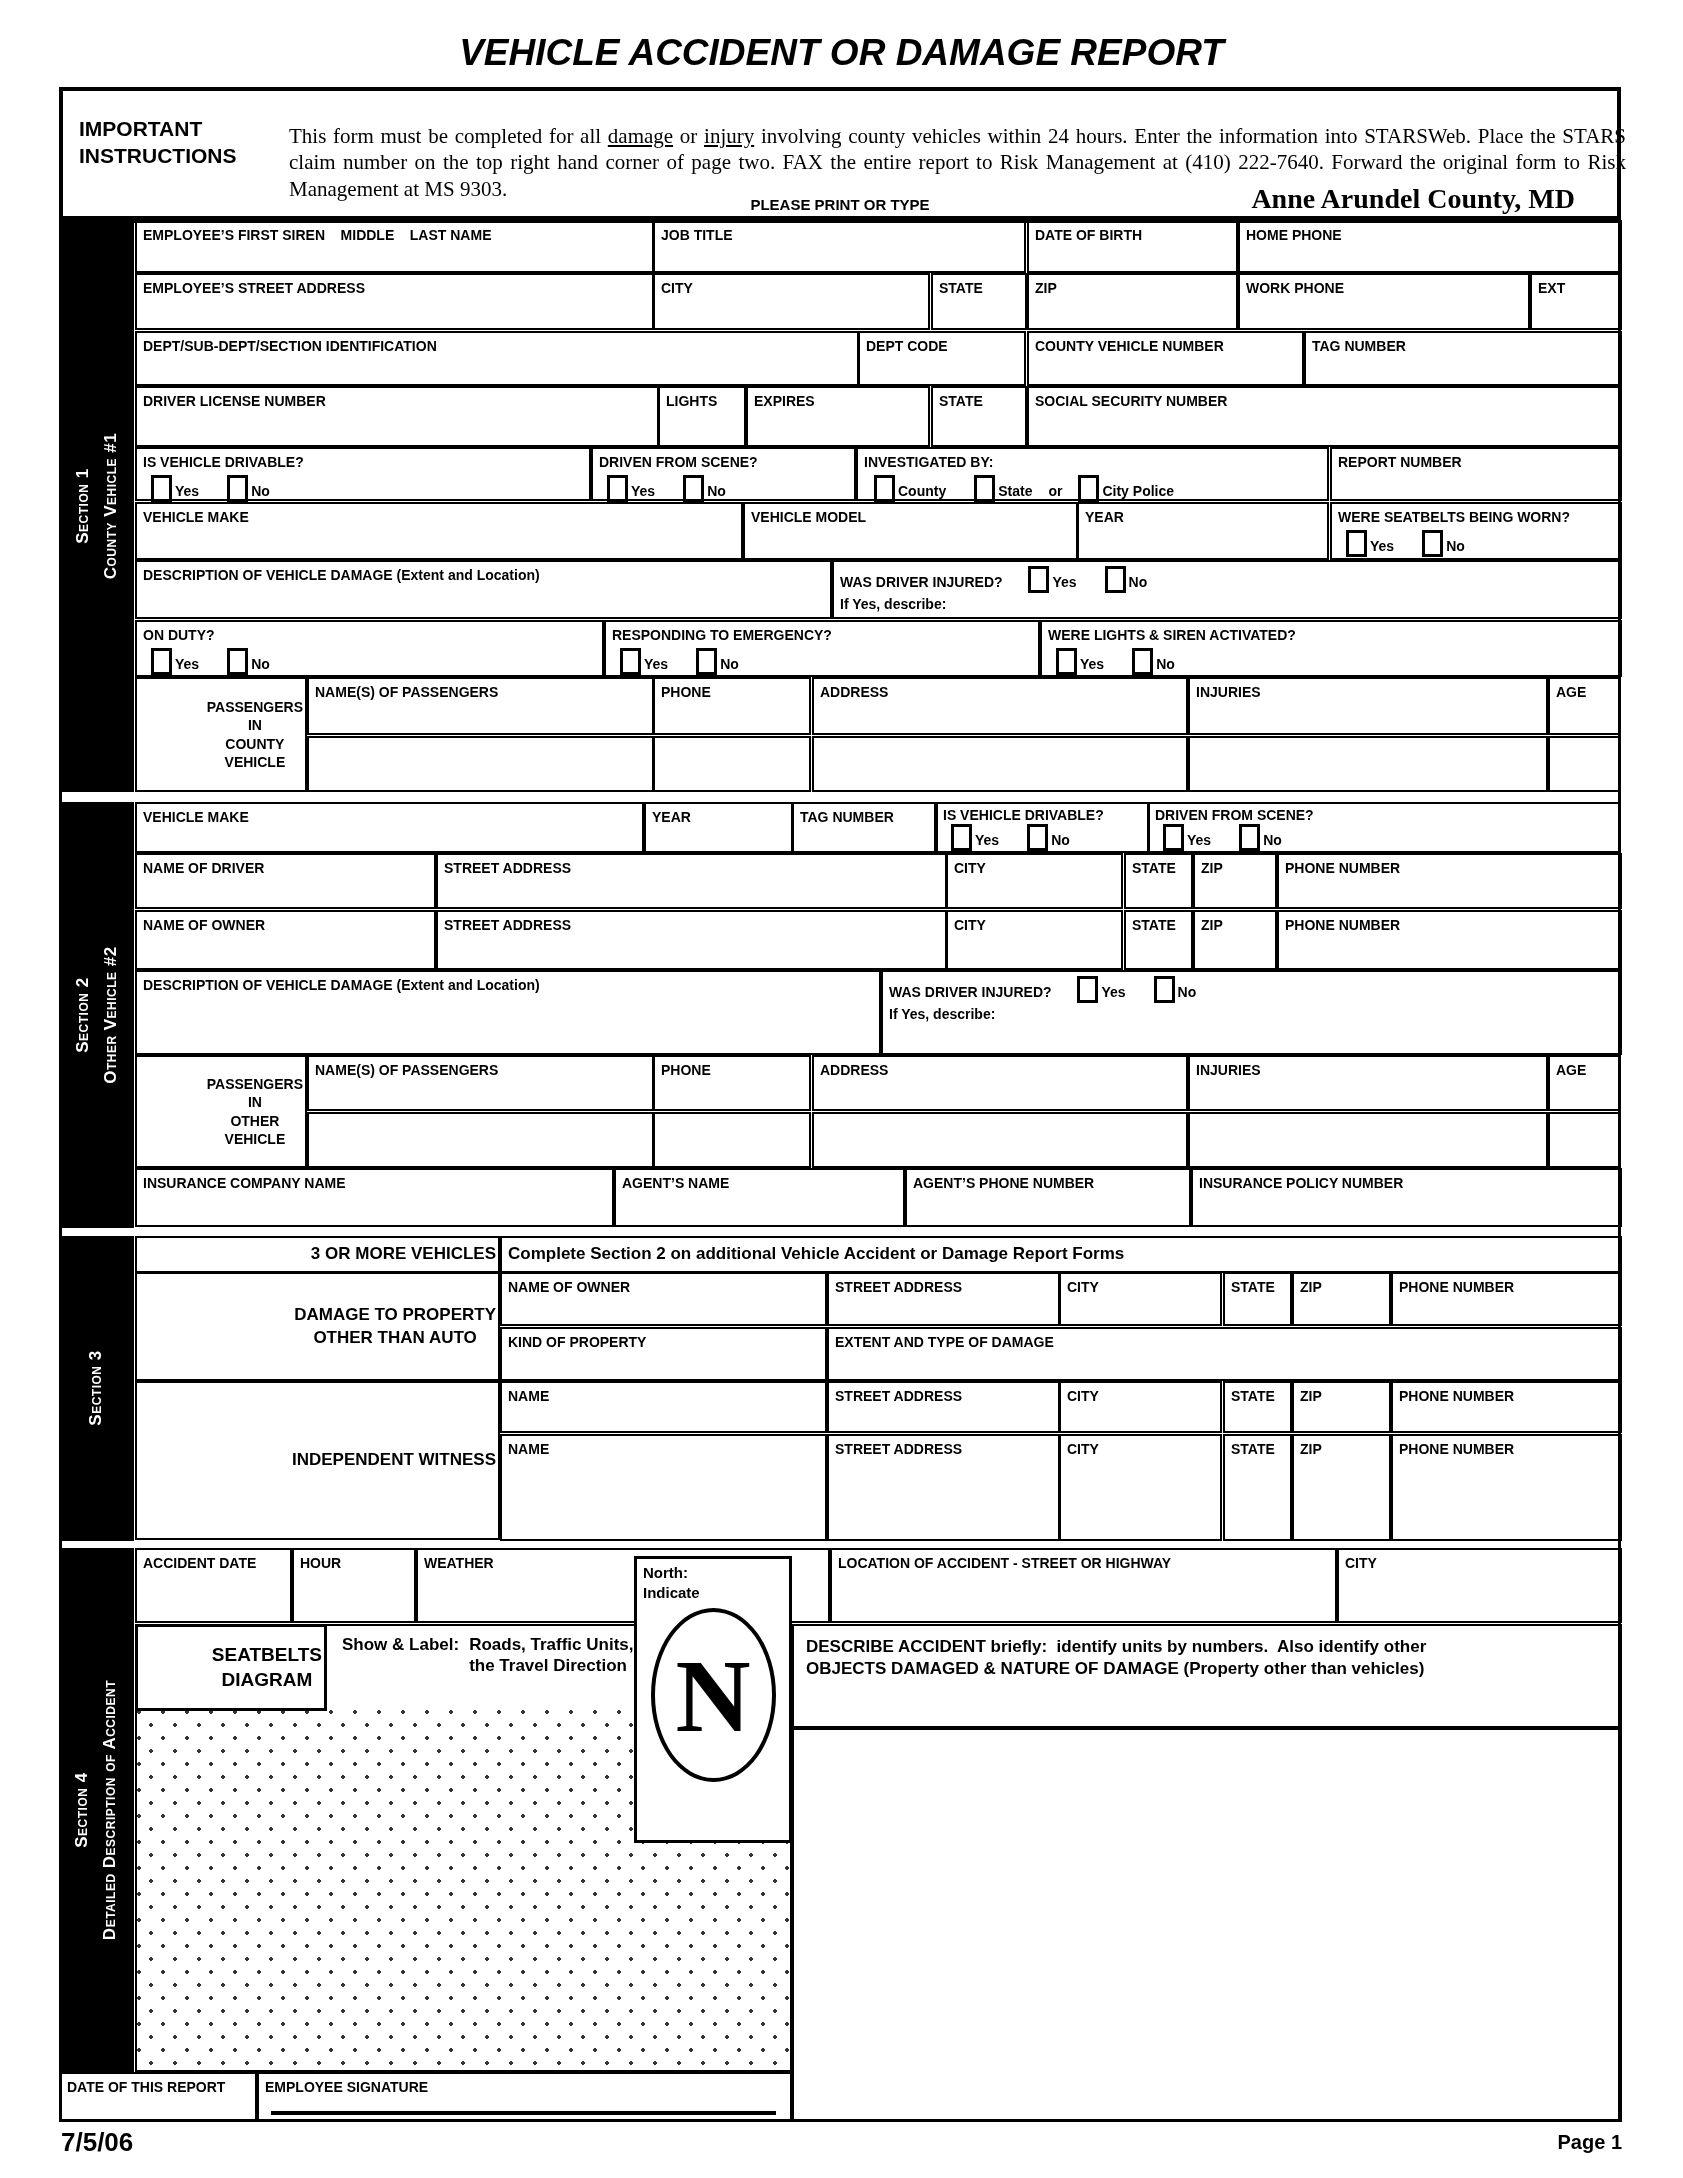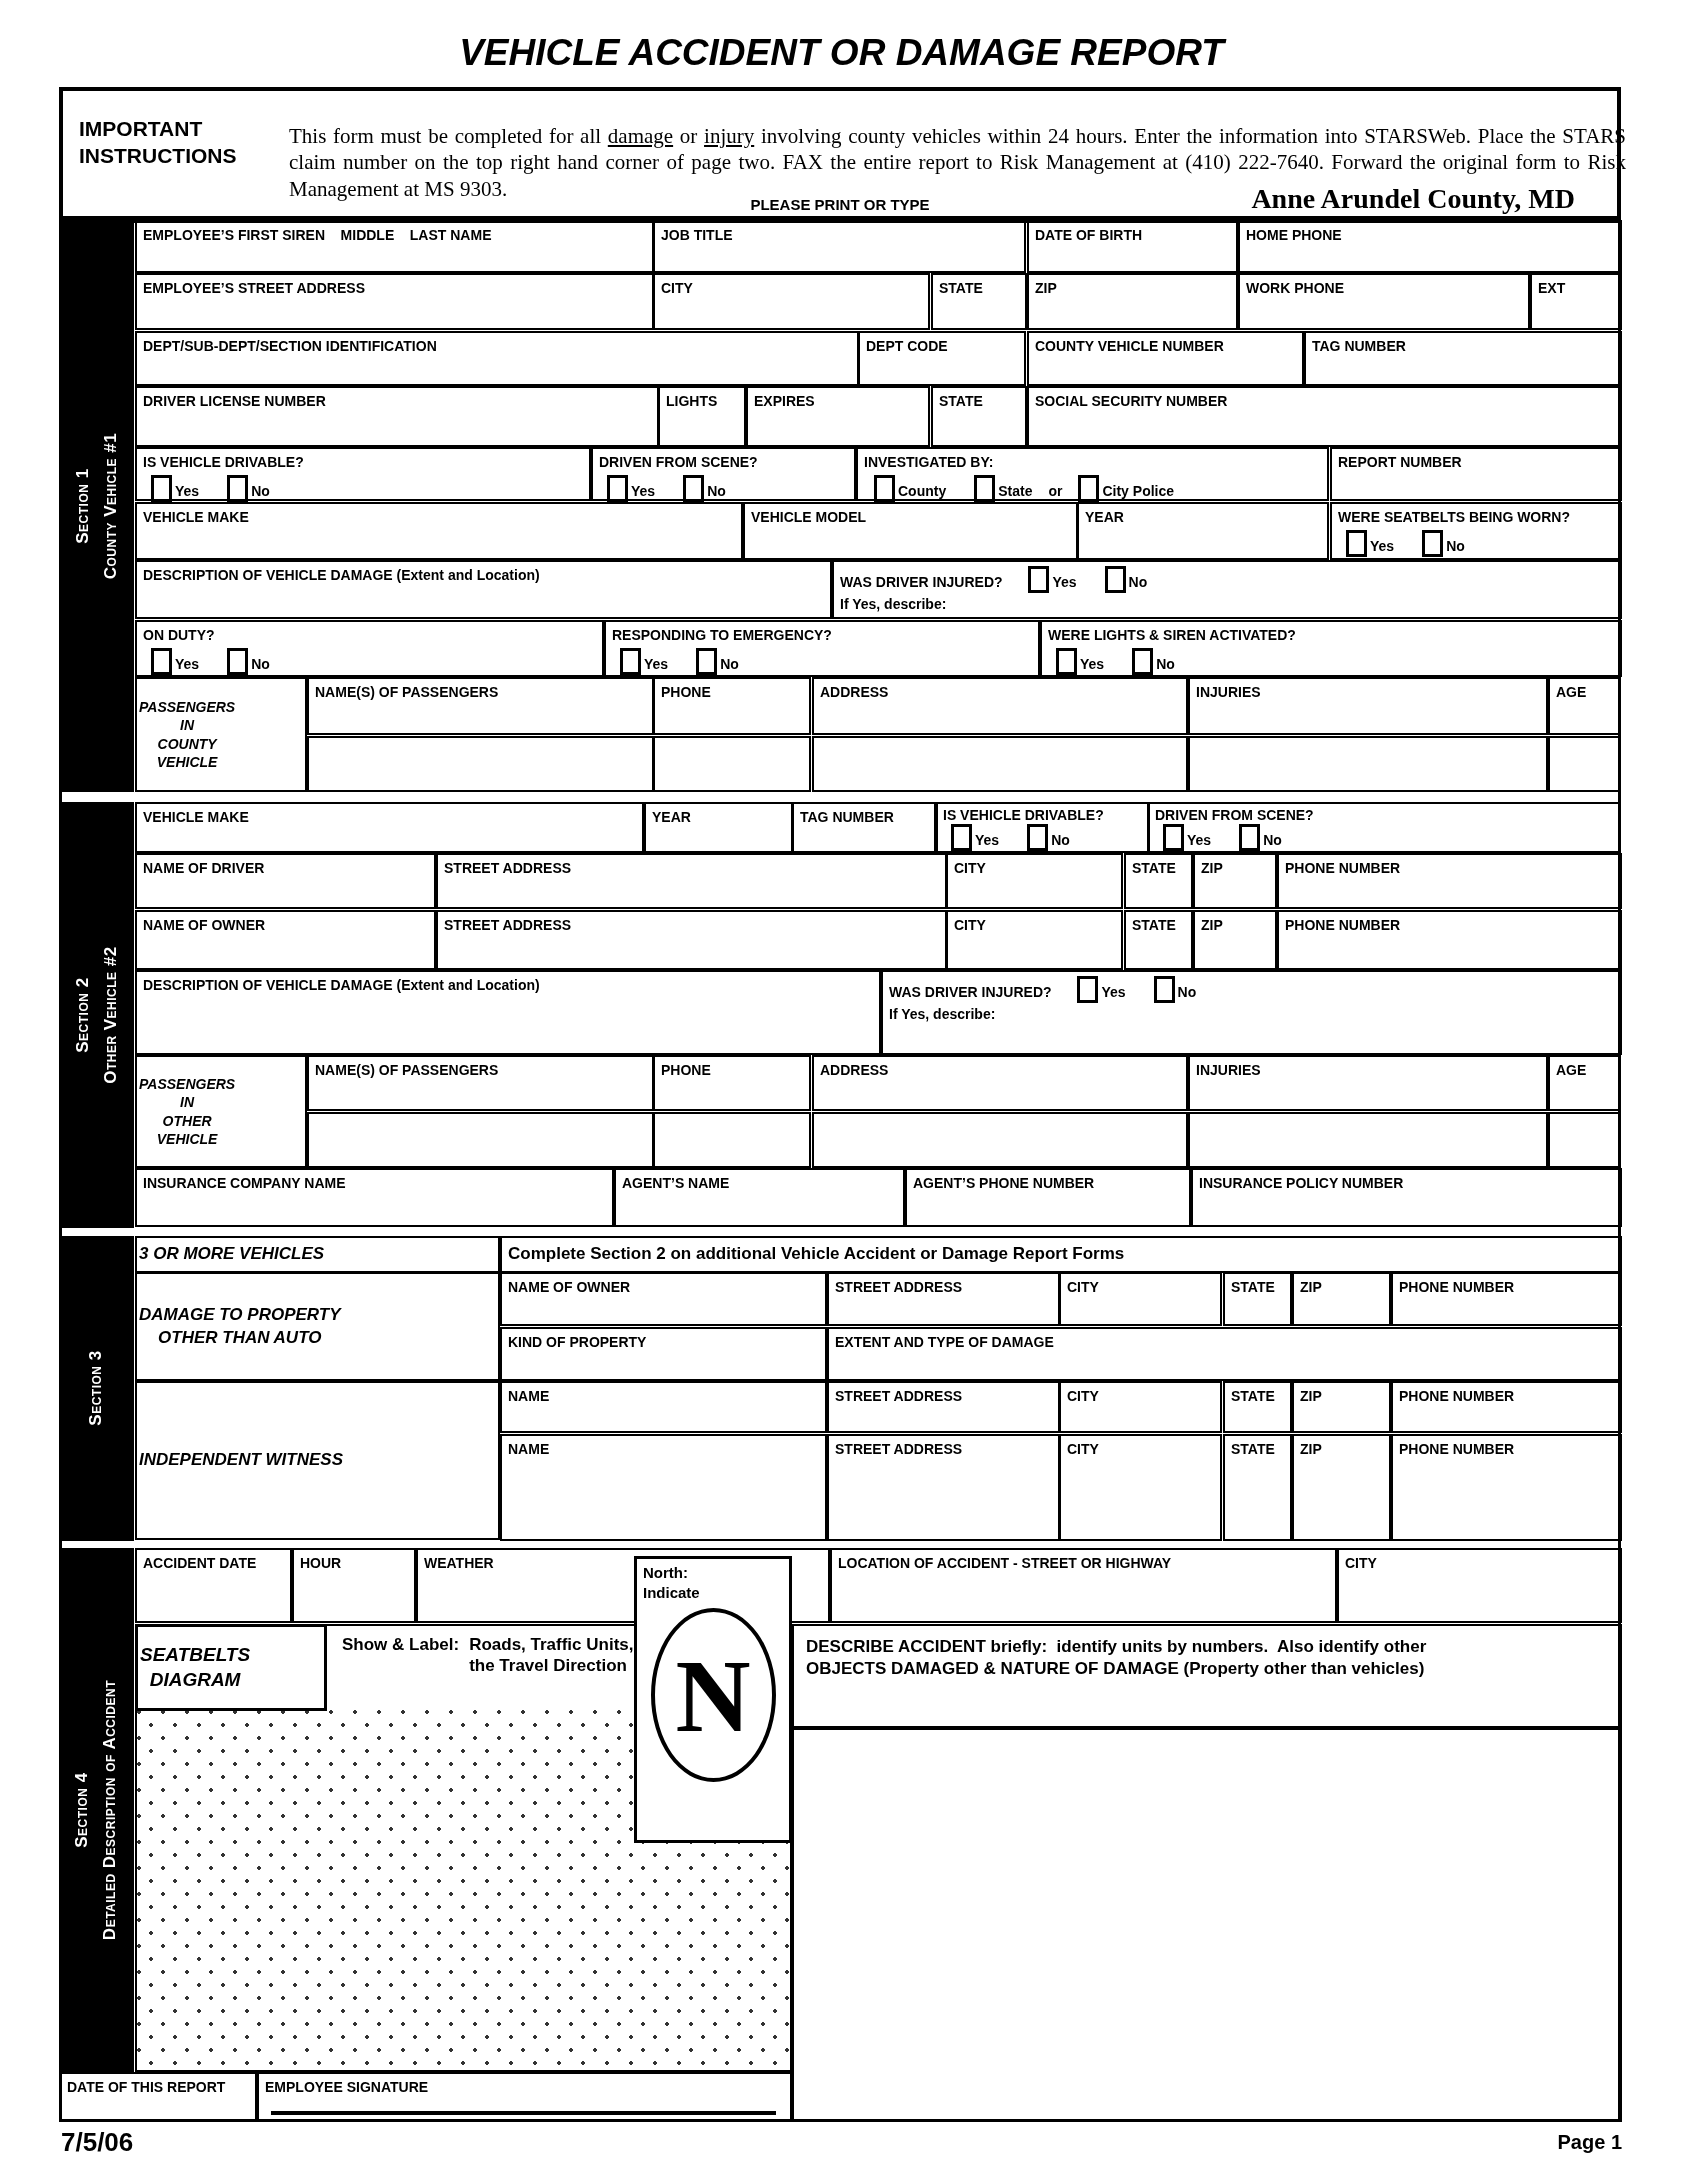--- a/index.html
+++ b/index.html
@@ -10,21 +10,21 @@
   .instrHead{left:16px;top:24px;width:183px;font:bold 21px/1.3 "Liberation Sans",sans-serif;}
   .instrBody{left:226px;top:8px;width:1337px;font:21px/1.25 "Liberation Serif",serif;text-align:justify;margin-top:24px;}
   .u{text-decoration:underline;}
   .printType{left:0;right:0;bottom:3px;text-align:center;font:bold 15px "Liberation Sans",sans-serif;}
   .county{right:42px;bottom:1px;font:bold 28px "Liberation Serif",serif;}
   .frame{left:59px;top:220px;width:1562px;height:1902px;border:3px solid #000;pointer-events:none;}
   .sb{background:#000;display:flex;align-items:center;justify-content:center;overflow:visible;}
   .sbt{flex:none;transform:rotate(-90deg);color:#fff;font-weight:bold;font-size:17px;line-height:1.65;text-align:center;white-space:pre-line;font-variant:small-caps;letter-spacing:0.5px;}
   .cell{position:absolute;box-sizing:border-box;border:2px solid #000;background:#fff;padding:4px 6px;font:bold 14px/1.3 "Liberation Sans",sans-serif;}
   .lbl{white-space:pre-wrap;}
-  .ctr{display:flex;align-items:center;justify-content:flex-start;text-align:center;padding:2px;font-style:italic;}
+  .ctr{display:flex;align-items:center;justify-content:flex-end;text-align:center;padding:2px;}
   .big{font-size:17px;}
   .cbrow{margin-top:4px;padding-left:8px;white-space:nowrap;}
   .cb{display:inline-block;width:15px;height:21px;border:3px solid #000;vertical-align:-6px;background:#fff;}
   .cbl{margin-left:3px;}
   .gap{margin-left:28px;}
   .dots{background-image:radial-gradient(circle,#333 1.6px,transparent 2px),radial-gradient(circle,#333 1.6px,transparent 2px);background-size:24px 26px;background-position:2px 2px,14px 15px;}
   .thick{border:3px solid #000;}
   .nCircle{width:117px;height:166px;border:4px solid #000;border-radius:50%;margin:6px auto 0 auto;display:flex;align-items:center;justify-content:center;font:bold 104px "Liberation Serif",serif;}
   .sigLine{position:absolute;left:12px;right:14px;bottom:5px;border-bottom:4px solid #000;}
   .foot{font:bold 26px "Liberation Sans",sans-serif;}

